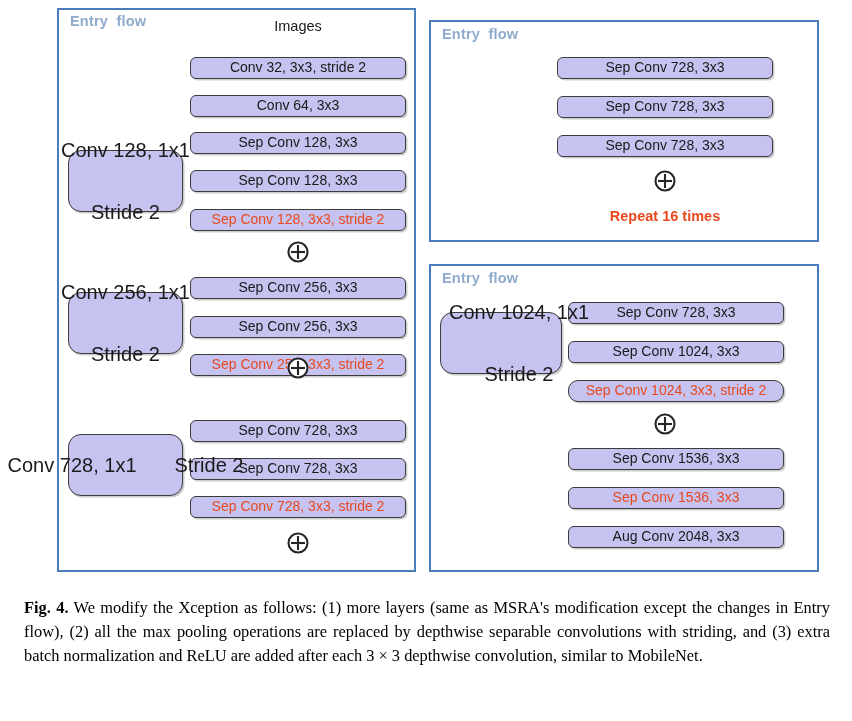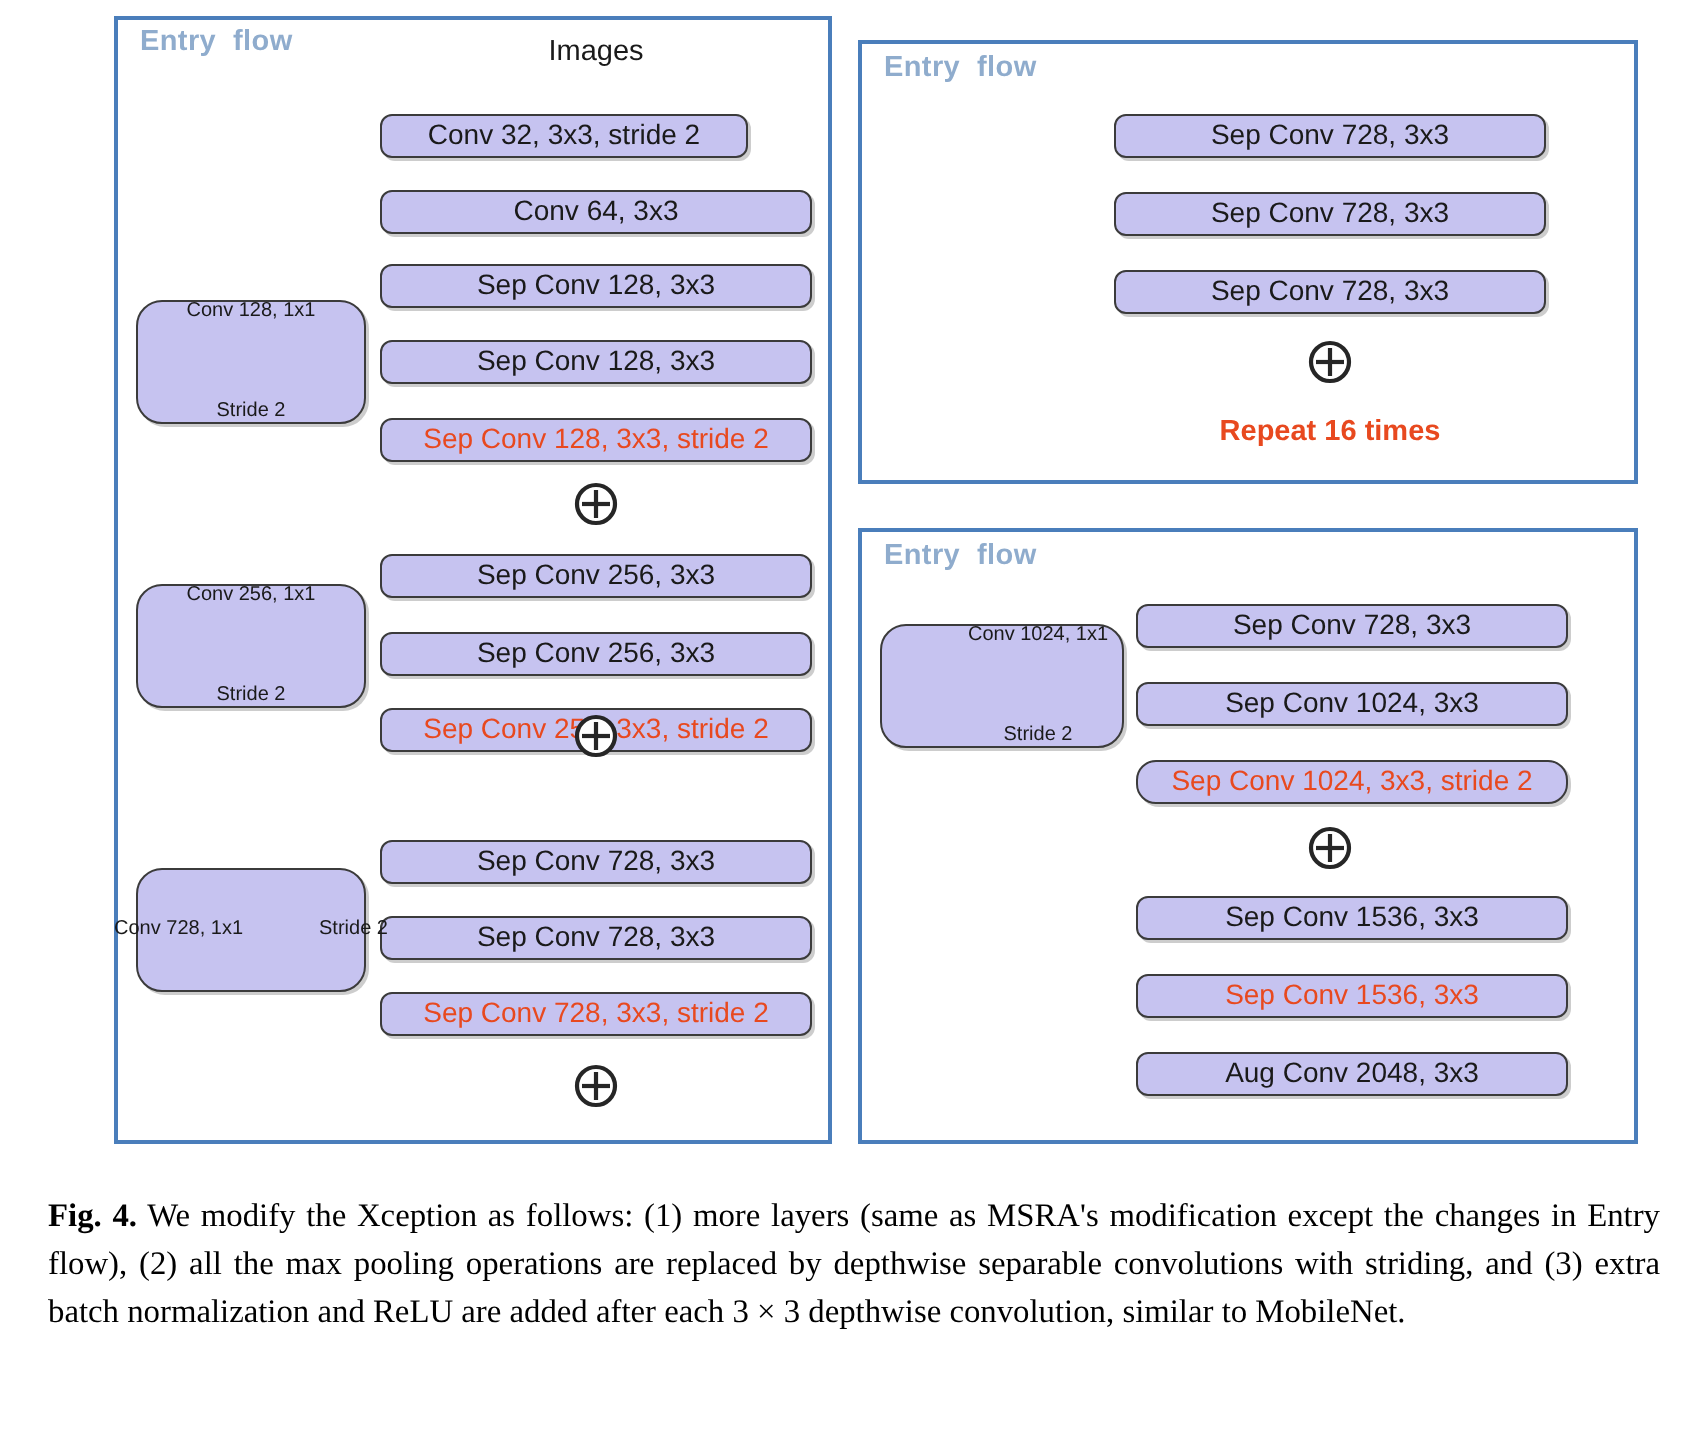--- a/index.html
+++ b/index.html
@@ -60,21 +60,21 @@
     align-items: center;
     justify-content: center;
     text-align: center;
     line-height: 1.12;
     white-space: pre;
     box-shadow: 1.5px 1.5px 0 rgba(90,90,90,0.30);
   }
   .node.red { color: #e8491f; }
   .node.skip {
     border-radius: 13px;
-    font-size: 10px;
+    font-size: 20px;
     line-height: 1.22;
     z-index: 5;
     gap: 38px;
   }
 
   .plain-label {
     position: absolute;
     font-size: 14.5px;
     color: #1a1a1a;
     white-space: pre;
@@ -125,21 +125,21 @@
       <line x1="665" y1="282" x2="665" y2="560"></line>
       <path d="M 665 297 L 527 297 L 527 424 L 655 424"></path>
     </g>
   </svg>
 
   <div class="panel" style="left:57px; top:8px; width:359px; height:564px;"></div>
   <div class="panel-title" style="left:70px; top:13px;">Entry  flow</div>
 
   <div class="plain-label" style="left:258px; top:18px; width:80px;">Images</div>
 
-  <div class="node" style="left:190px; top:57px; width:184px; height:22px;">Conv 32, 3x3, stride 2</div>
+  <div class="node" style="left:190px; top:57px; width:216px; height:22px;">Conv 32, 3x3, stride 2</div>
   <div class="node" style="left:190px; top:95px; width:216px; height:22px;">Conv 64, 3x3</div>
   <div class="node" style="left:190px; top:132px; width:216px; height:22px;">Sep Conv 128, 3x3</div>
   <div class="node" style="left:190px; top:170px; width:216px; height:22px;">Sep Conv 128, 3x3</div>
   <div class="node red" style="left:190px; top:209px; width:216px; height:22px;">Sep Conv 128, 3x3, stride 2</div>
 
   <div class="node" style="left:190px; top:277px; width:216px; height:22px;">Sep Conv 256, 3x3</div>
   <div class="node" style="left:190px; top:316px; width:216px; height:22px;">Sep Conv 256, 3x3</div>
   <div class="node red" style="left:190px; top:354px; width:216px; height:22px;">Sep Conv 256, 3x3, stride 2</div>
 
   <div class="node" style="left:190px; top:420px; width:216px; height:22px;">Sep Conv 728, 3x3</div>

